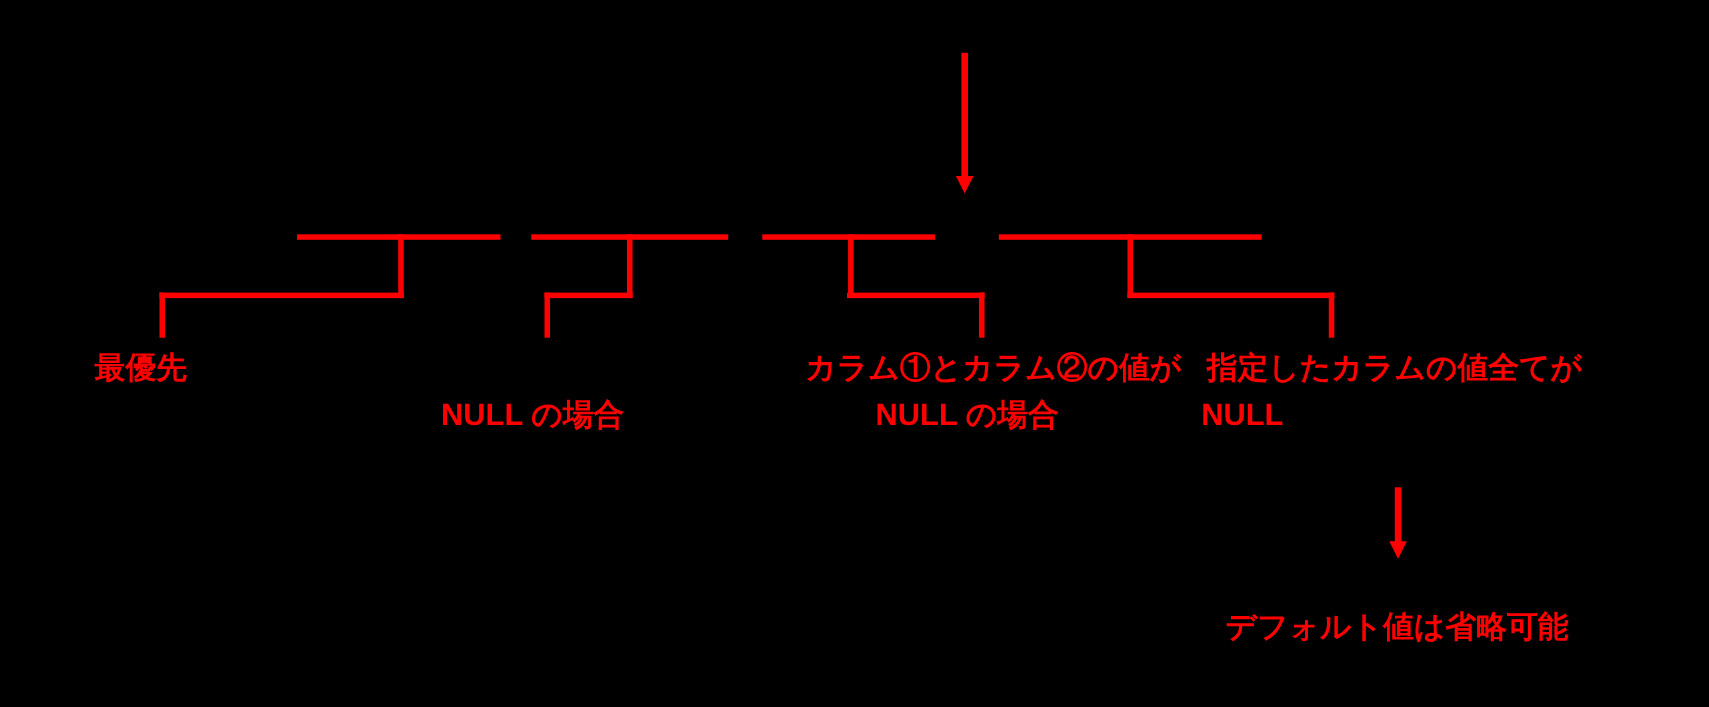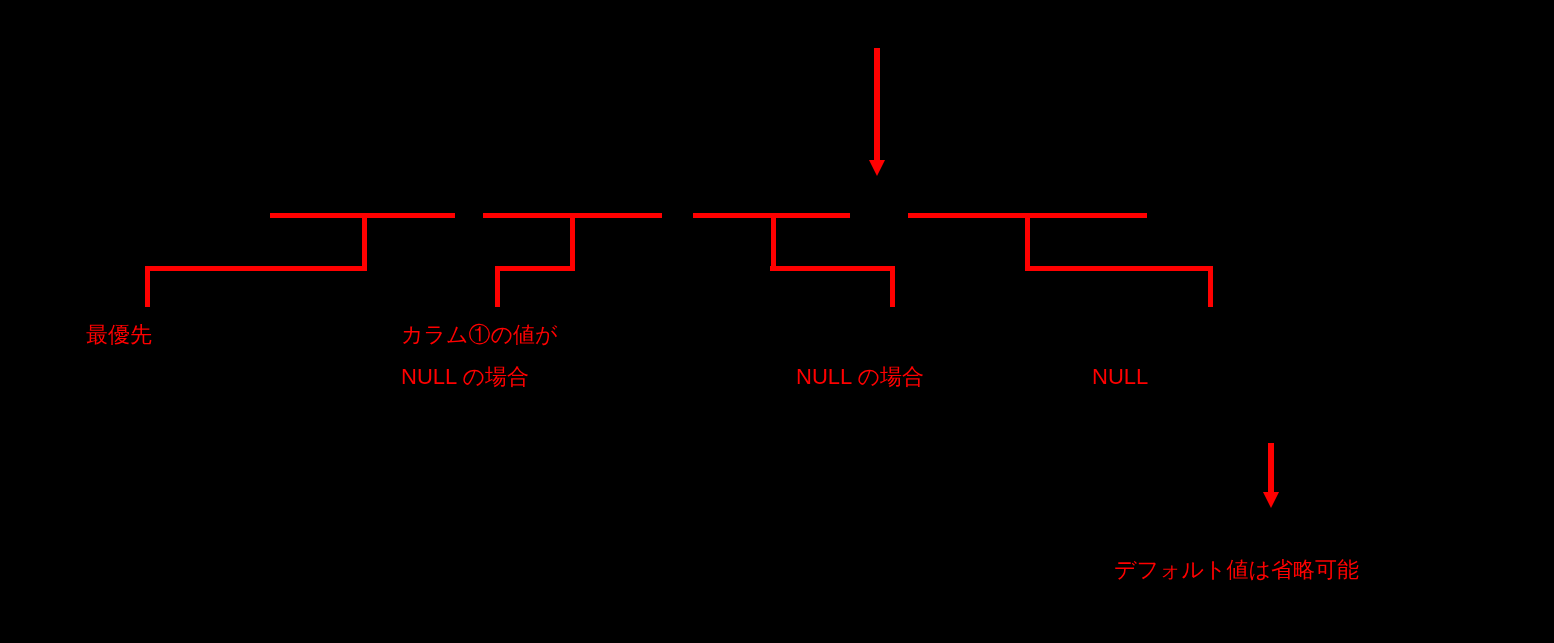--- a/index.html
+++ b/index.html
@@ -25,22 +25,22 @@
     width: 0;
     height: 0;
     border-left: 8px solid transparent;
     border-right: 8px solid transparent;
     border-top: 16px solid var(--accent);
   }
   .callout {
     position: absolute;
     color: var(--accent);
     font-family: "Liberation Sans", sans-serif;
-    font-weight: normal;
-    font-size: 22px;
+    font-weight: bold;
+    font-size: 28px;
     line-height: 30px;
     white-space: nowrap;
   }
 </style>
 </head>
 <body>
 
 <div id="stage" style="--accent: #ff0000; --bg: #000000;">
 
   <div>
@@ -63,25 +63,26 @@
   <div class="seg" style="left:770px; top:266px; width:125px; height:5px;"></div>
   <div class="seg" style="left:1025px; top:266px; width:188px; height:5px;"></div>
 
   <div class="seg" style="left:145px; top:266px; width:5px; height:41px;"></div>
   <div class="seg" style="left:495px; top:266px; width:5px; height:41px;"></div>
   <div class="seg" style="left:890px; top:266px; width:5px; height:41px;"></div>
   <div class="seg" style="left:1208px; top:266px; width:5px; height:41px;"></div>
 
   <div class="callout" style="left:86px; top:320px;">最優先</div>
 
-  <div class="callout" style="left:401px; top:320px;">カラム①の値が</div>
   <div class="callout" style="left:401px; top:362px;">NULL の場合</div>
 
+  <div class="callout" style="left:732px; top:320px;">カラム①とカラム②の値が</div>
   <div class="callout" style="left:796px; top:362px;">NULL の場合</div>
 
+  <div class="callout" style="left:1097px; top:320px;">指定したカラムの値全てが</div>
   <div class="callout" style="left:1092px; top:362px;">NULL</div>
 
   <div>
     <div class="seg" style="left:1268px; top:443px; width:6px; height:50px;"></div>
     <div class="arrowhead" style="left:1263px; top:492px;"></div>
   </div>
 
   <div class="callout" style="left:1114px; top:529px;margin-top:26px;">デフォルト値は省略可能</div>
 
 </div>

